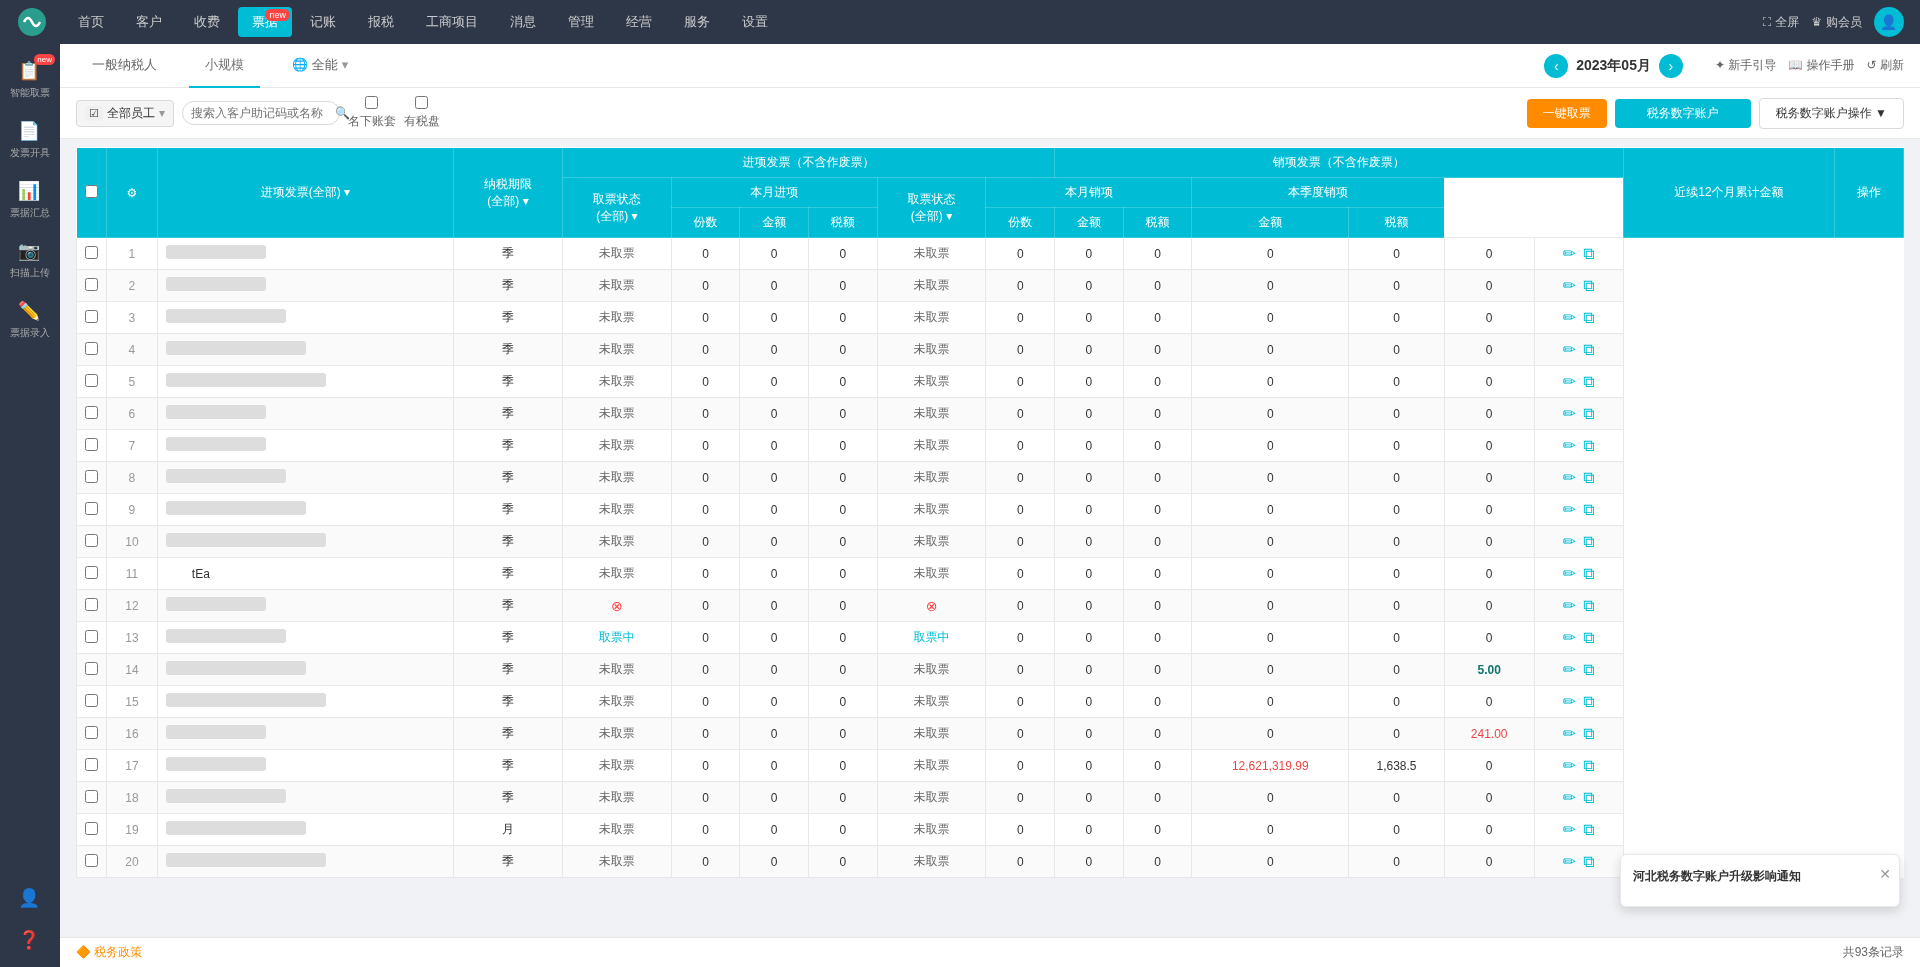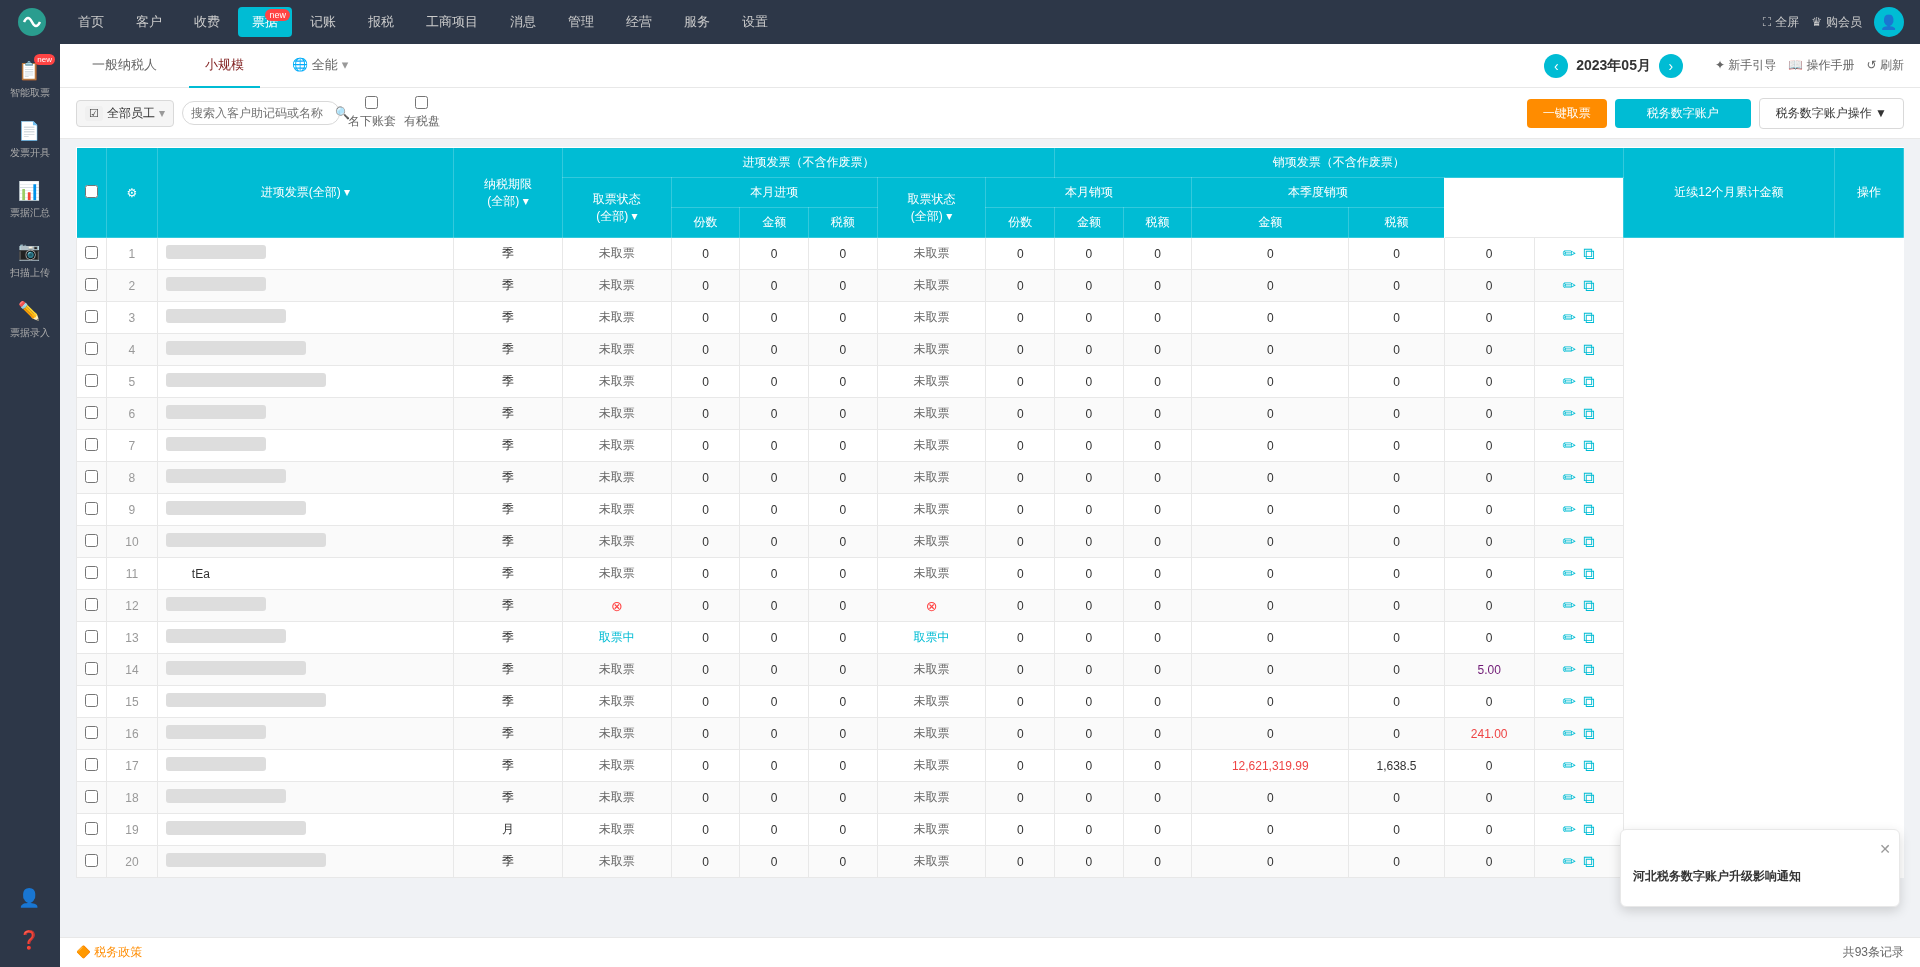--- a/index.html
+++ b/index.html
@@ -23,21 +23,21 @@
     .sidebar-icon { font-size: 18px; }
     .sidebar-item-label { font-size: 10px; }
     .sidebar-bottom { margin-top: auto; margin-bottom: 8px; display: flex; flex-direction: column; gap: 4px; align-items: center; }
 
     
     .main { flex: 1; display: flex; flex-direction: column; background: #f0f2f5; overflow: hidden; }
 
     
     .sub-header { background: #fff; padding: 0 16px; display: flex; align-items: center; border-bottom: 1px solid #e8e8e8; height: 44px; gap: 16px; }
     .tab-item { padding: 12px 16px; cursor: pointer; color: #666; font-size: 13px; border-bottom: 2px solid transparent; height: 44px; display: flex; align-items: center; }
-    .tab-item.active { color: #7f1d1d; border-bottom: 2px solid #00bcd4; }
+    .tab-item.active { color: #737373; border-bottom: 2px solid #00bcd4; }
     .tab-period { margin-left: auto; display: flex; align-items: center; gap: 8px; font-size: 13px; }
     .period-nav { width: 24px; height: 24px; border-radius: 50%; background: #00bcd4; color: #fff; display: flex; align-items: center; justify-content: center; cursor: pointer; font-size: 14px; }
     .period-text { font-weight: bold; font-size: 14px; }
     .sub-header-right { display: flex; align-items: center; gap: 12px; font-size: 12px; color: #666; }
     .sub-header-right span { cursor: pointer; }
 
     
     .toolbar { background: #fff; padding: 8px 16px; display: flex; align-items: center; gap: 8px; border-bottom: 1px solid #e8e8e8; }
     .toolbar-select { border: 1px solid #d9d9d9; border-radius: 4px; padding: 4px 8px; font-size: 12px; background: #f5f5f5; display: flex; align-items: center; gap: 4px; cursor: pointer; min-width: 80px; }
     .search-input { border: 1px solid #d9d9d9; border-radius: 12px; padding: 4px 8px; font-size: 12px; width: 158px; display: flex; align-items: center; gap: 4px; }
@@ -56,21 +56,21 @@
     tr:nth-child(even) td { background: #fafafa; }
     .status-unget { color: #666; }
     .status-getting { color: #00bcd4; }
     .action-btn { color: #00bcd4; cursor: pointer; font-size: 16px; margin: 0 2px; }
     .row-num { color: #999; }
     .blurred { background: #ddd; color: transparent; border-radius: 2px; display: inline-block; min-width: 100px; height: 14px; }
 
     
     .notification-popup { position: fixed; right: 20px; bottom: 60px; width: 280px; background: #fff; border: 1px solid #e8e8e8; border-radius: 6px; box-shadow: 0 4px 12px rgba(0,0,0,0.15); padding: 12px; z-index: 1000; font-size: 12px; color: #333; line-height: 1.6; }
     .popup-close { position: absolute; top: 8px; right: 8px; cursor: pointer; color: #999; font-size: 14px; }
-    .popup-title { font-weight: bold; margin-bottom: 8px; color: #333; margin-top: 25px; }
+    .popup-title { font-weight: bold; margin-bottom: 8px; color: #333; }
 
     
     .table-footer { background: #fff; padding: 6px 16px; border-top: 1px solid #e8e8e8; font-size: 12px; color: #666; display: flex; align-items: center; justify-content: space-between; }
     .footer-link { color: #ff8c00; cursor: pointer; }
 
     .checkbox-col { width: 30px; }
   </style>
 </head>
 <body>
 
@@ -499,21 +499,21 @@
       <td><span class="status-unget">未取票</span></td>
       <td>0</td>
       <td>0</td>
       <td>0</td>
       <td><span class="status-unget">未取票</span></td>
       <td>0</td>
       <td>0</td>
       <td>0</td>
       <td style="">0</td>
       <td>0</td>
-      <td style="color:#701a75;">5.00</td>
+      <td style="color:#0f766e;font-weight:bold;">5.00</td>
       <td>
         <span class="action-btn" title="编辑">✏</span>
         <span class="action-btn" title="复制">⧉</span>
       </td>
     </tr>
             <tr>
       <td><input type="checkbox" style=""></td>
       <td><span class="row-num">15</span></td>
       <td style="text-align:left;max-width:200px;overflow:hidden;"><span class="blurred" style="background:#ddd;display:inline-block;width:160px;height:14px;border-radius:3px;"></span></td>
       <td>季</td>

